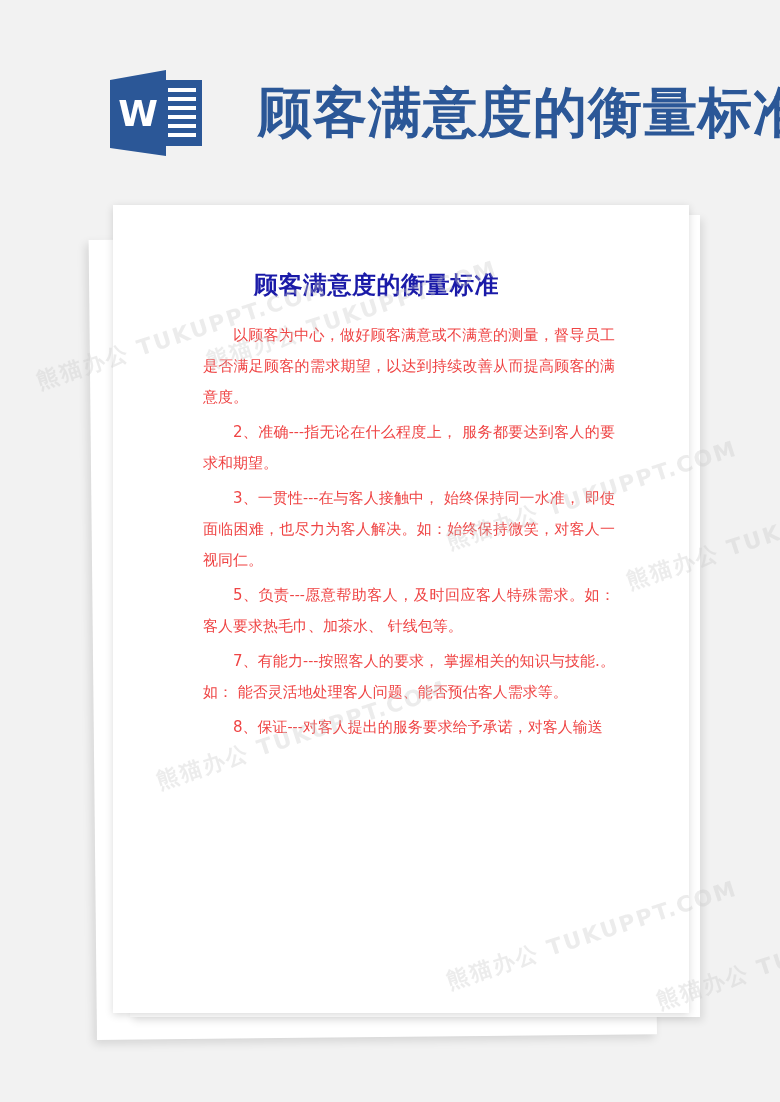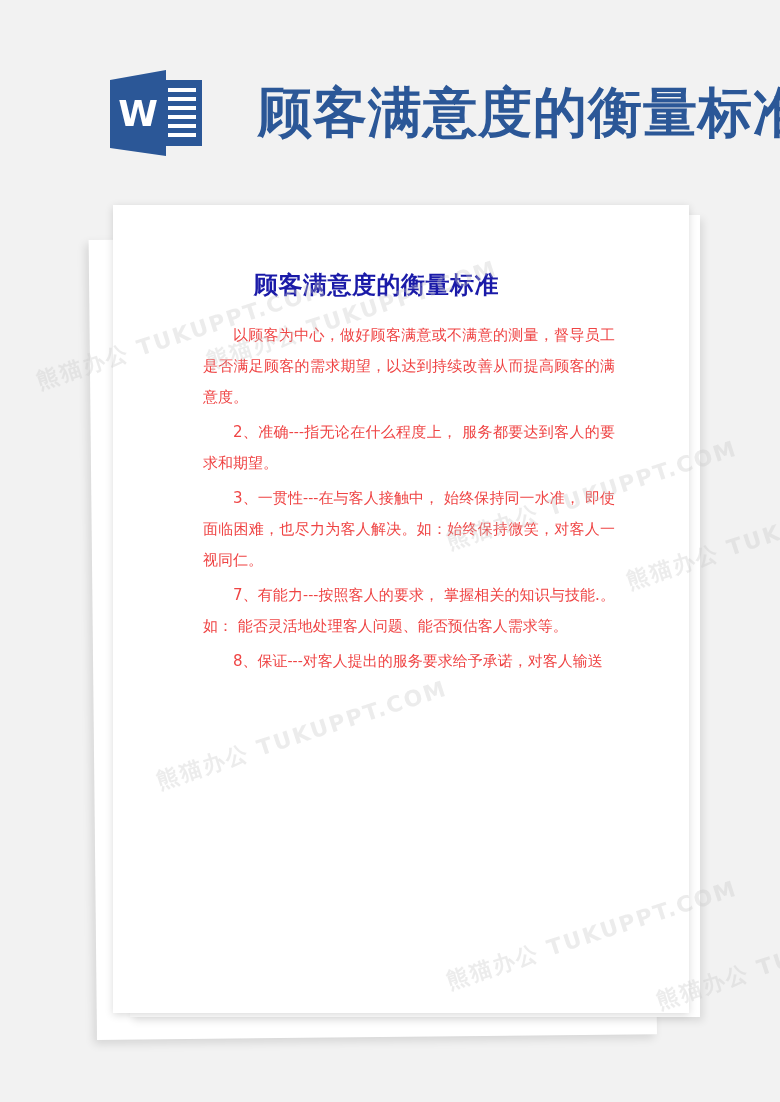--- a/index.html
+++ b/index.html
@@ -77,20 +77,21 @@
 
 <div class="page-back-left"></div>
 <div class="page-back-right"></div>
 
 <div class="page">
   <div class="doc-title">顾客满意度的衡量标准</div>
   <div class="body-text">
     <p class="para">以顾客为中心，做好顾客满意或不满意的测量，督导员工是否满足顾客的需求期望，以达到持续改善从而提高顾客的满意度。</p>
     <p class="para"><span class="num">2</span><span>、准确---指无论在什么程度上， 服务都要达到客人的要求和期望。</span></p>
     <p class="para"><span class="num">3</span><span>、一贯性---在与客人接触中，  始终保持同一水准，  即使面临困难，也尽力为客人解决。如：始终保持微笑，对客人一视同仁。</span></p>
+    <p class="para"><span class="num">5</span><span>、负责---愿意帮助客人，及时回应客人特殊需求。如：客人要求热毛巾、加茶水、 针线包等。</span></p>
     <p class="para"><span class="num">7</span><span>、有能力---按照客人的要求，  掌握相关的知识与技能.。如：  能否灵活地处理客人问题、能否预估客人需求等。</span></p>
     <p class="para"><span class="num">8</span><span>、保证---对客人提出的服务要求给予承诺，对客人输送</span></p>
   </div>
 </div>
 
 <div class="watermark" style="left:200px;top:300px;">熊猫办公 TUKUPPT.COM</div>
 <div class="watermark" style="left:30px;top:320px;">熊猫办公 TUKUPPT.COM</div>
 <div class="watermark" style="left:440px;top:480px;">熊猫办公 TUKUPPT.COM</div>
 <div class="watermark" style="left:620px;top:520px;">熊猫办公 TUKUPPT.COM</div>
 <div class="watermark" style="left:150px;top:720px;">熊猫办公 TUKUPPT.COM</div>

